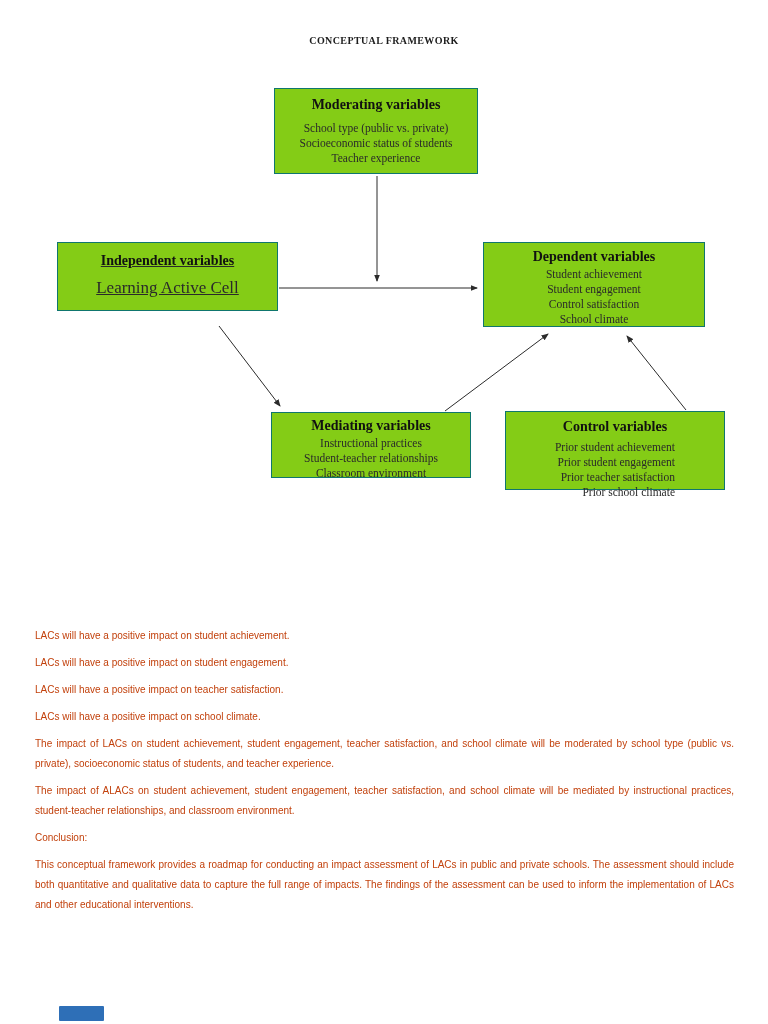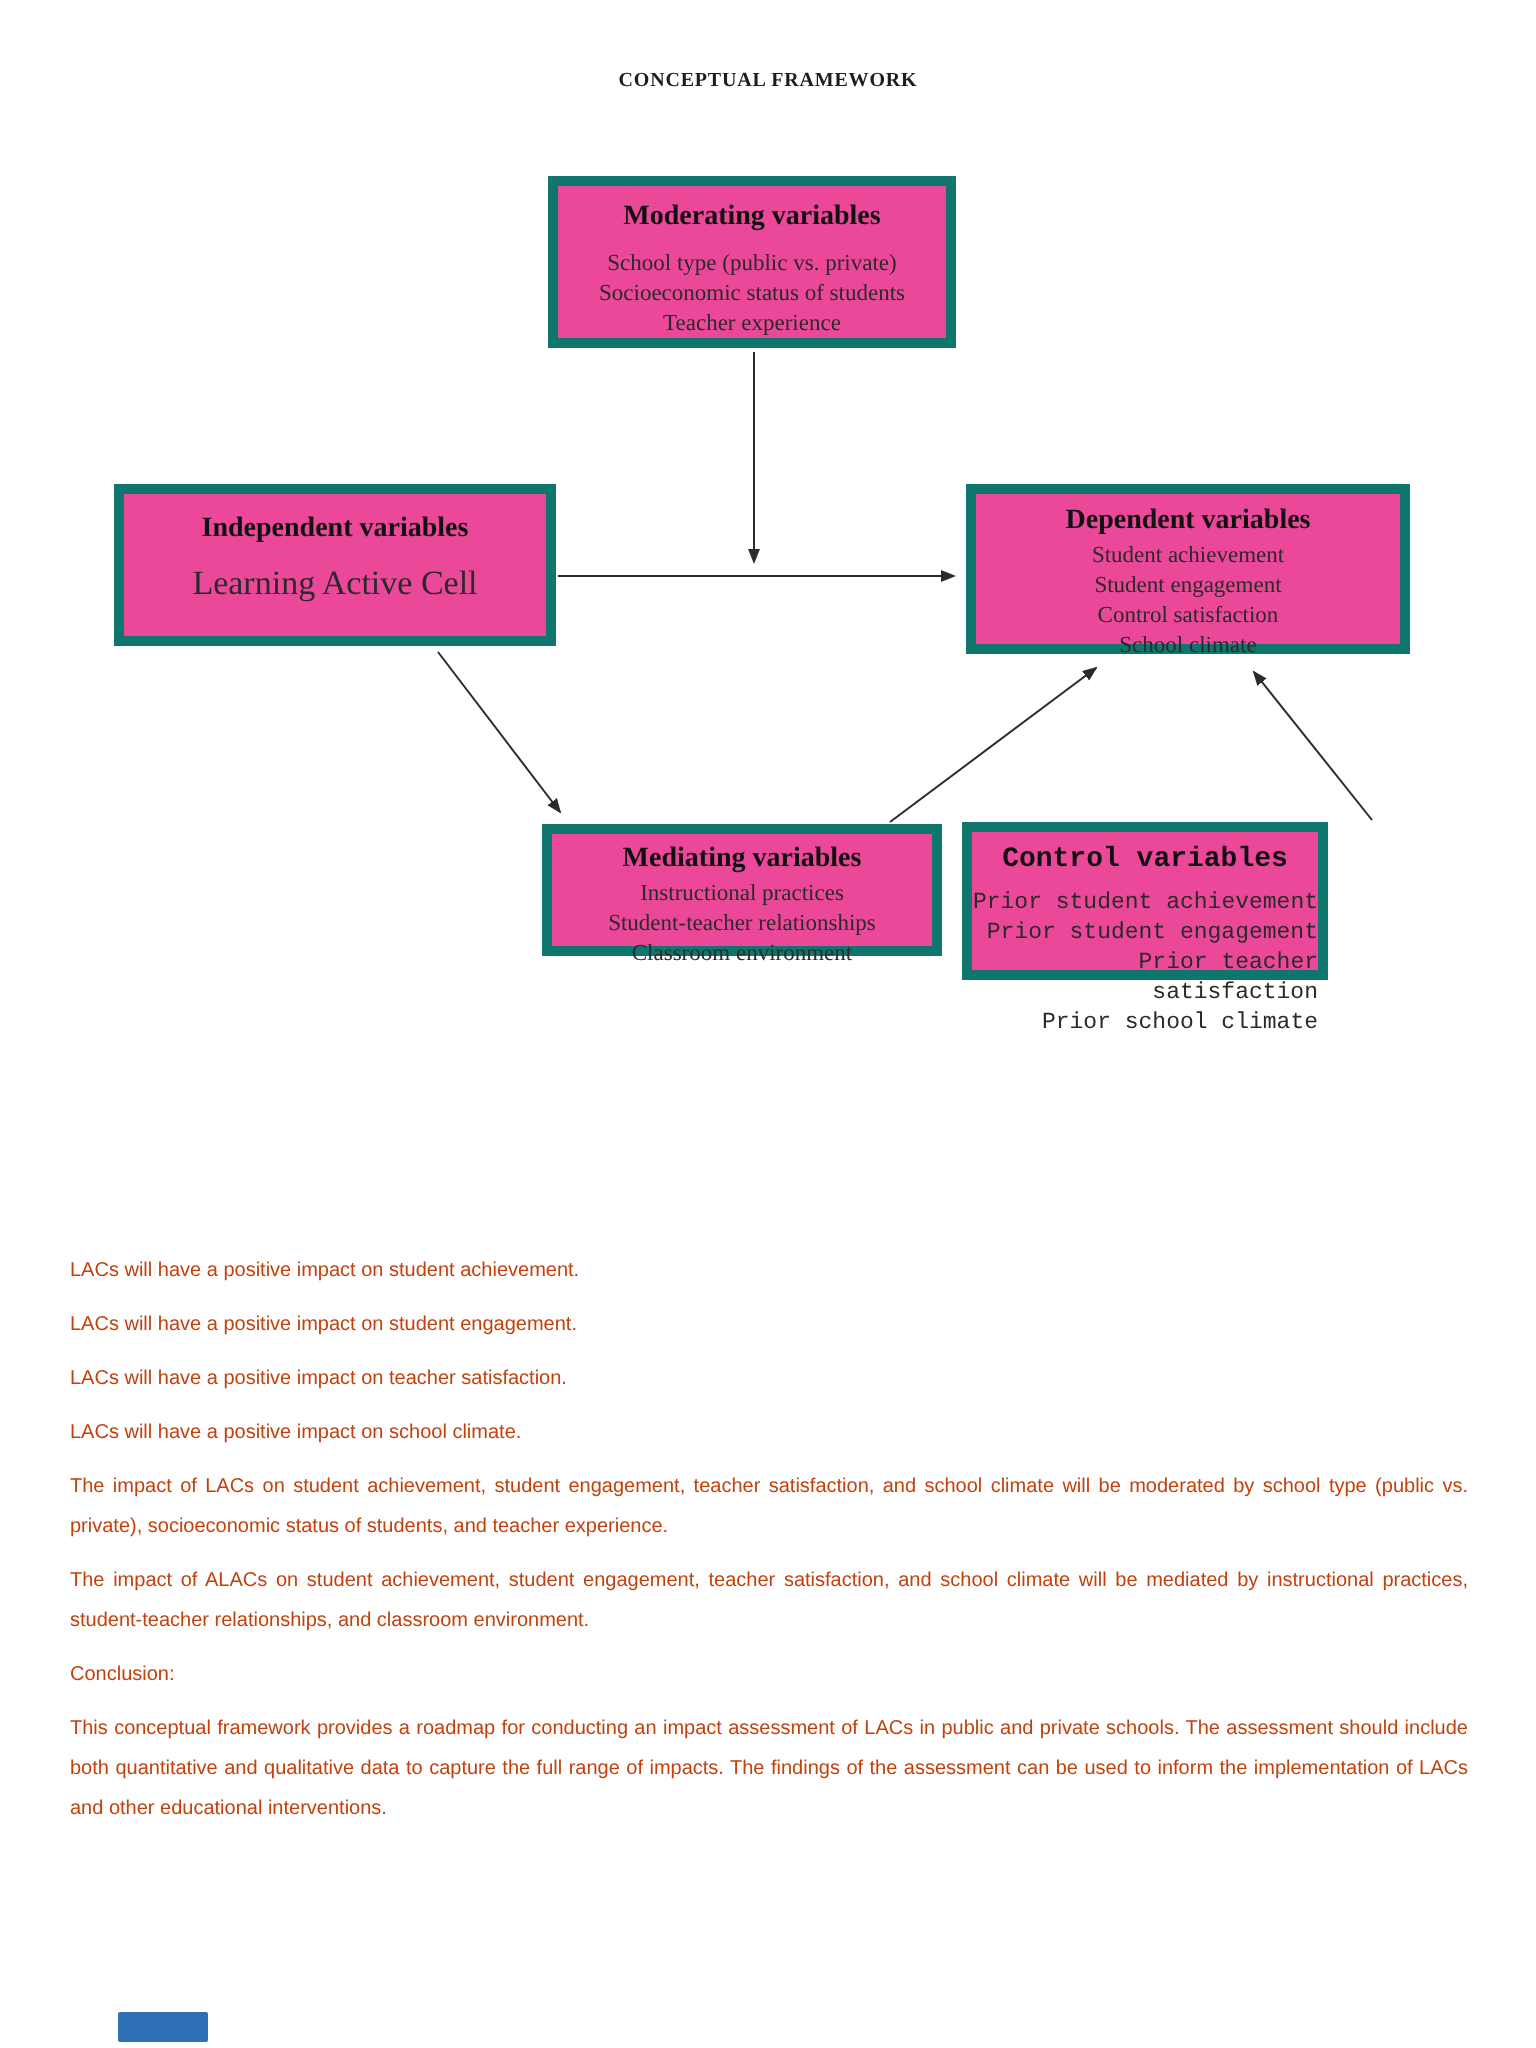--- a/index.html
+++ b/index.html
@@ -11,44 +11,44 @@
 
   
   .doc-title{
     position:absolute;top:35px;left:0;width:768px;text-align:center;
     font-family:"Liberation Serif",serif;font-weight:bold;font-size:10px;
     letter-spacing:0.4px;color:#1d1d1d;
   }
 
   
   .dbox{
-    position:absolute;border:5px solid #0f766e;background:#ec4899;
+    position:absolute;border:1px solid #0f766e;background:#84cc16;
     font-family:"Liberation Serif",serif;text-align:center;color:#2a2a2a;
     box-sizing:border-box;
   }
   .dbox .bt{font-weight:bold;font-size:14px;line-height:17px;color:#111;}
   .dbox .bi{font-size:11.5px;line-height:15px;}
 
   #box-moderating {left:274px;top:88px;width:204px;height:86px;}
   #box-moderating .bt{margin-top:7px;}
   #box-moderating .bi{margin-top:8px;}
 
-  #box-independent{left:57px;top:242px;width:221px;height:81px;}
+  #box-independent{left:57px;top:242px;width:221px;height:69px;text-decoration:underline;}
   #box-independent .bt{margin-top:9px;}
   #box-independent .bi{margin-top:11px;font-size:17px;}
 
   #box-dependent  {left:483px;top:242px;width:222px;height:85px;}
   #box-dependent .bt{margin-top:5px;}
   #box-dependent .bi{margin-top:2px;}
 
   #box-mediating  {left:271px;top:412px;width:200px;height:66px;}
   #box-mediating .bt{margin-top:4px;}
   #box-mediating .bi{margin-top:2px;}
 
-  #box-control    {left:481px;top:411px;width:183px;height:79px;font-family:Liberation Mono, monospace;}
+  #box-control    {left:505px;top:411px;width:220px;height:79px;}
   #box-control .bt{margin-top:6px;}
   #box-control .bi{margin-top:5px;display:inline-block;text-align:right;}
 
   
   .arrows{position:absolute;left:0;top:0;width:768px;height:1024px;pointer-events:none;}
 
   
   .textblock{
     position:absolute;left:35px;top:626px;width:699px;
     font-size:10px;line-height:20px;color:#c2410c;

